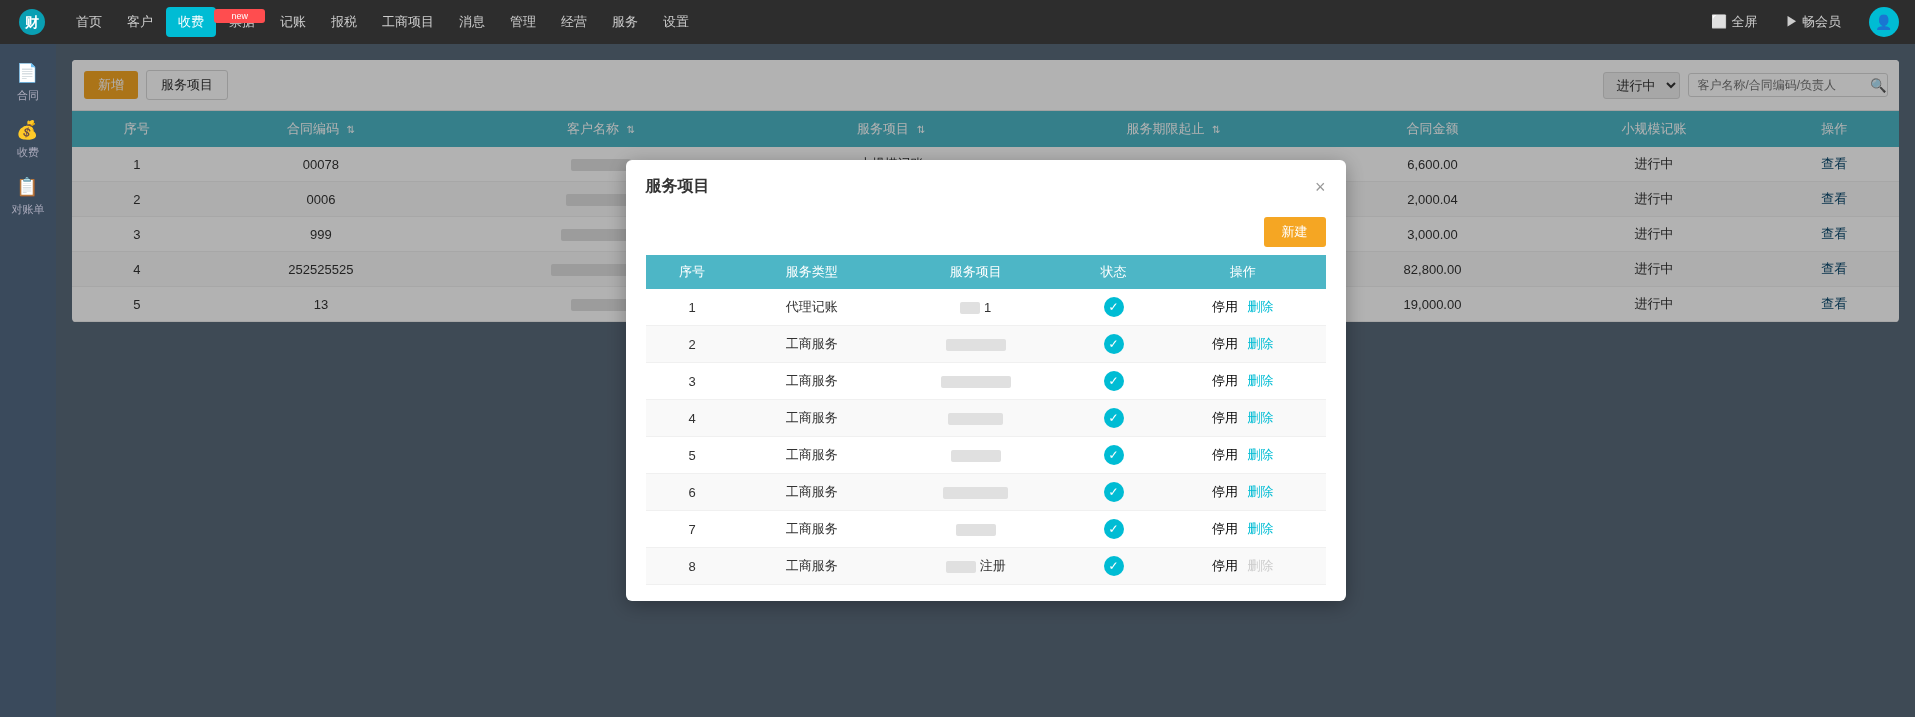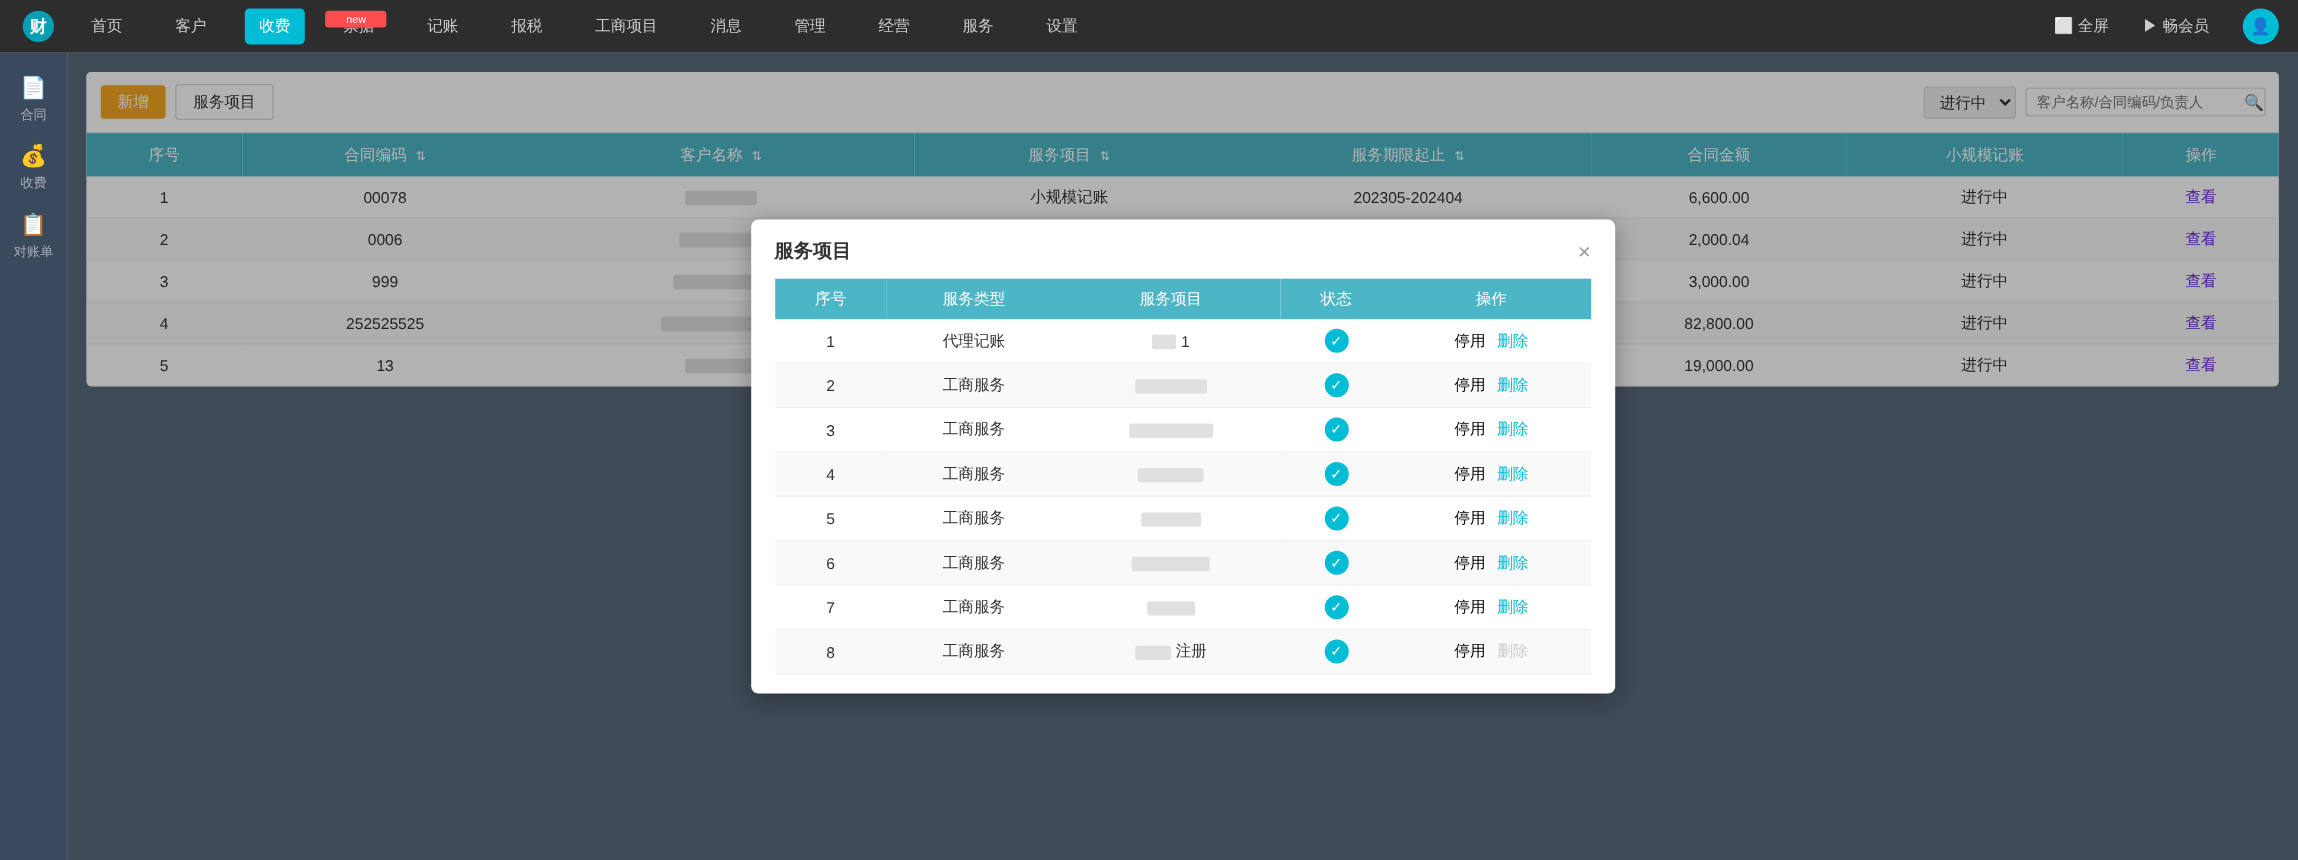--- a/index.html
+++ b/index.html
@@ -184,21 +184,21 @@
     .data-table tbody td {
       padding: 8px 12px;
       text-align: center;
       border-bottom: 1px solid #f0f0f0;
       font-size: 13px;
       color: #333;
     }
     .data-table tbody tr:nth-child(even) { background: #f9f9f9; }
     .sort-arrows { display: inline-block; margin-left: 4px; color: #fff; font-size: 10px; }
     .status-badge { color: #333; font-size: 13px; }
-    .action-link { color: #6d28d9; cursor: pointer; font-size: 13px; }
+    .action-link { color: #0c4a6e; cursor: pointer; font-size: 13px; }
 
     
     .overlay {
       position: fixed;
       top: 44px;
       left: 56px;
       right: 0;
       bottom: 0;
       background: rgba(0,0,0,0.3);
       z-index: 200;
@@ -301,21 +301,21 @@
 </head>
 <body>
 
 <nav class="top-nav">
   <div class="logo">
     <svg viewBox="0 0 28 28" xmlns="http://www.w3.org/2000/svg">
       <circle cx="14" cy="14" r="13" fill="#00bcd4" opacity="0.8"></circle>
       <text x="14" y="19" text-anchor="middle" fill="white" font-size="14" font-weight="bold">财</text>
     </svg>
   </div>
-  <div id="nav-items-container" style="display: flex; align-items: center; gap: 20px;">
+  <div id="nav-items-container" style="display: flex; align-items: center; gap: 1px;">
       <div class="nav-item">首页</div>
       <div class="nav-item">客户</div>
       <div class="nav-item active">收费</div>
       <div class="nav-item">票据<span class="badge-new">new</span></div>
       <div class="nav-item">记账</div>
       <div class="nav-item">报税</div>
       <div class="nav-item">工商项目</div>
       <div class="nav-item">消息</div>
       <div class="nav-item">管理</div>
       <div class="nav-item">经营</div>
@@ -431,20 +431,23 @@
     </table>
   </div>
 </main>
 
 <div class="overlay">
   <div class="dialog">
     <div class="dialog-header">
       <span class="dialog-title">服务项目</span>
       <button class="dialog-close">×</button>
     </div>
+    <div class="dialog-toolbar">
+      <button class="btn-dialog-new">新建</button>
+    </div>
     <div class="dialog-body">
       <table class="dialog-table">
         <thead>
           <tr>
             <th>序号</th>
             <th>服务类型</th>
             <th>服务项目</th>
             <th>状态</th>
             <th>操作</th>
           </tr>

